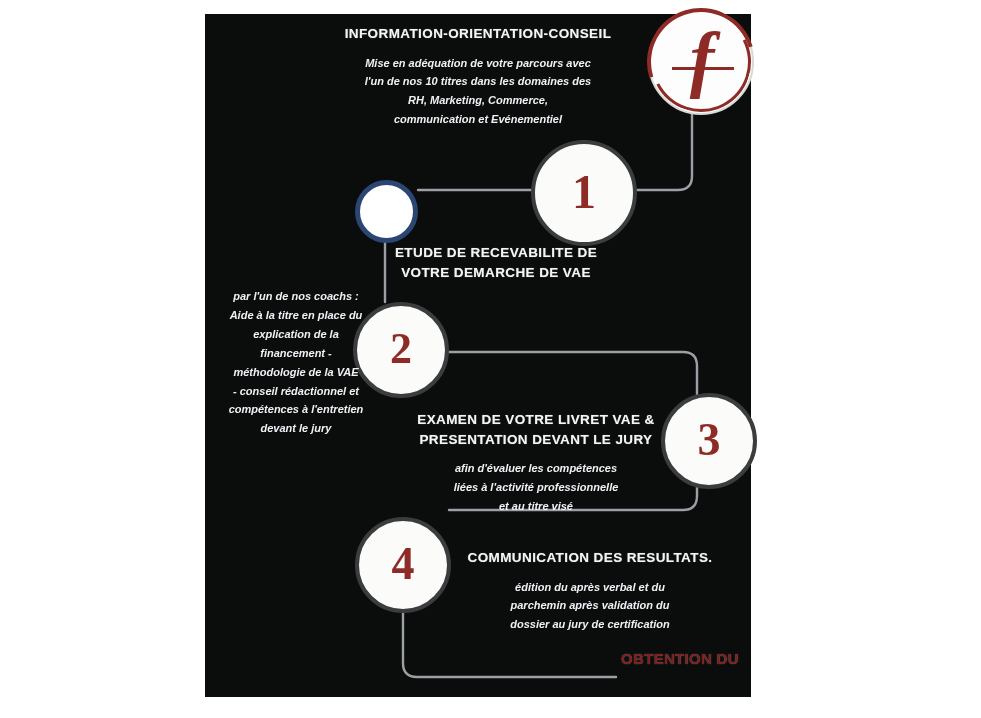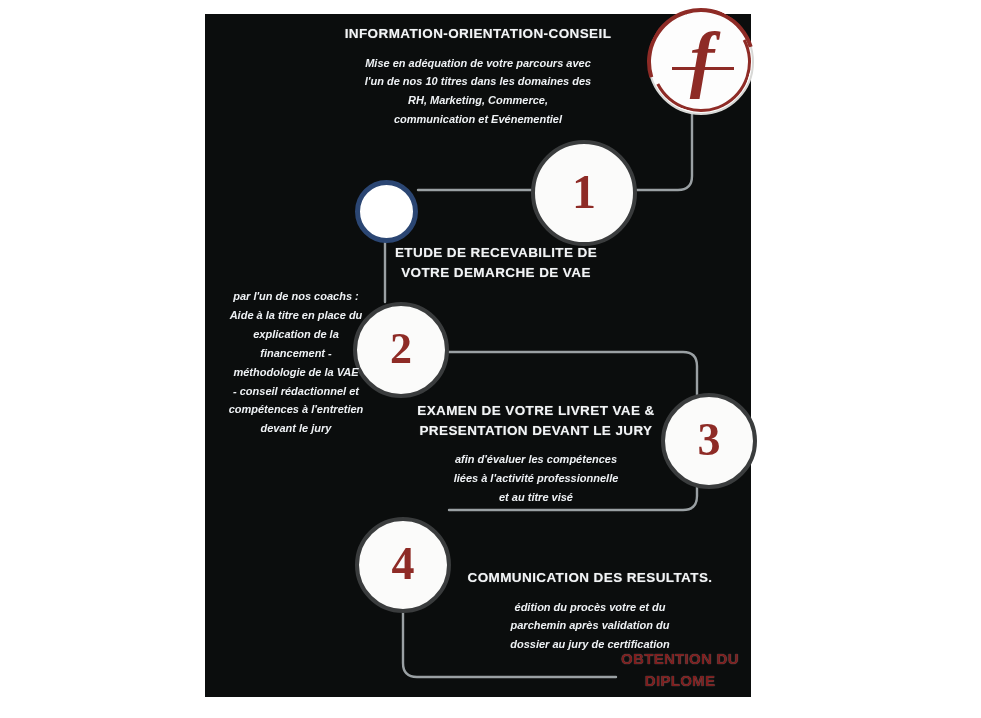--- a/index.html
+++ b/index.html
@@ -141,48 +141,47 @@
       <div>Aide à la titre en place du</div>
       <div>explication de la</div>
       <div>financement -</div>
       <div>méthodologie de la VAE</div>
       <div>- conseil rédactionnel et</div>
       <div>compétences à l'entretien</div>
       <div>devant le jury</div>
     </div>
   </div>
 
-  <div class="tblock" style="left:400px;top:401px;width:272px;text-align:center;">
+  <div class="tblock" style="left:400px;top:410px;width:272px;text-align:center;">
     <div class="heading">
       <span>EXAMEN DE VOTRE LIVRET VAE &amp; PRESENTATION DEVANT LE JURY</span>
     </div>
     <div class="body">
       <div>afin d'évaluer les compétences</div>
       <div>liées à l'activité professionnelle</div>
       <div>et au titre visé</div>
     </div>
   </div>
 
   <div class="node" style="left:661px;top:393px;width:96px;height:96px;">
     <span class="num" style="font-size:46px">3</span>
   </div>
 
   <div class="node" style="left:355px;top:517px;width:96px;height:96px;">
     <span class="num" style="font-size:46px">4</span>
   </div>
 
-  <div class="tblock" style="left:452px;top:548px;width:276px;margin-top:20px;">
+  <div class="tblock" style="left:452px;top:548px;width:276px;">
     <div class="heading">
       <span>COMMUNICATION DES RESULTATS.</span>
     </div>
     <div class="body">
-      <div>édition du procès votre et du</div>
+      <div>édition du après verbal et du</div>
       <div>parchemin après validation du</div>
       <div>dossier au jury de certification</div>
     </div>
   </div>
 
   <div class="footer-line" style="left:580px;top:648px;width:200px;">
     <div>OBTENTION DU</div>
-    <div>DIPLOME</div>
   </div>
 
 </div>
 
 </body></html>

